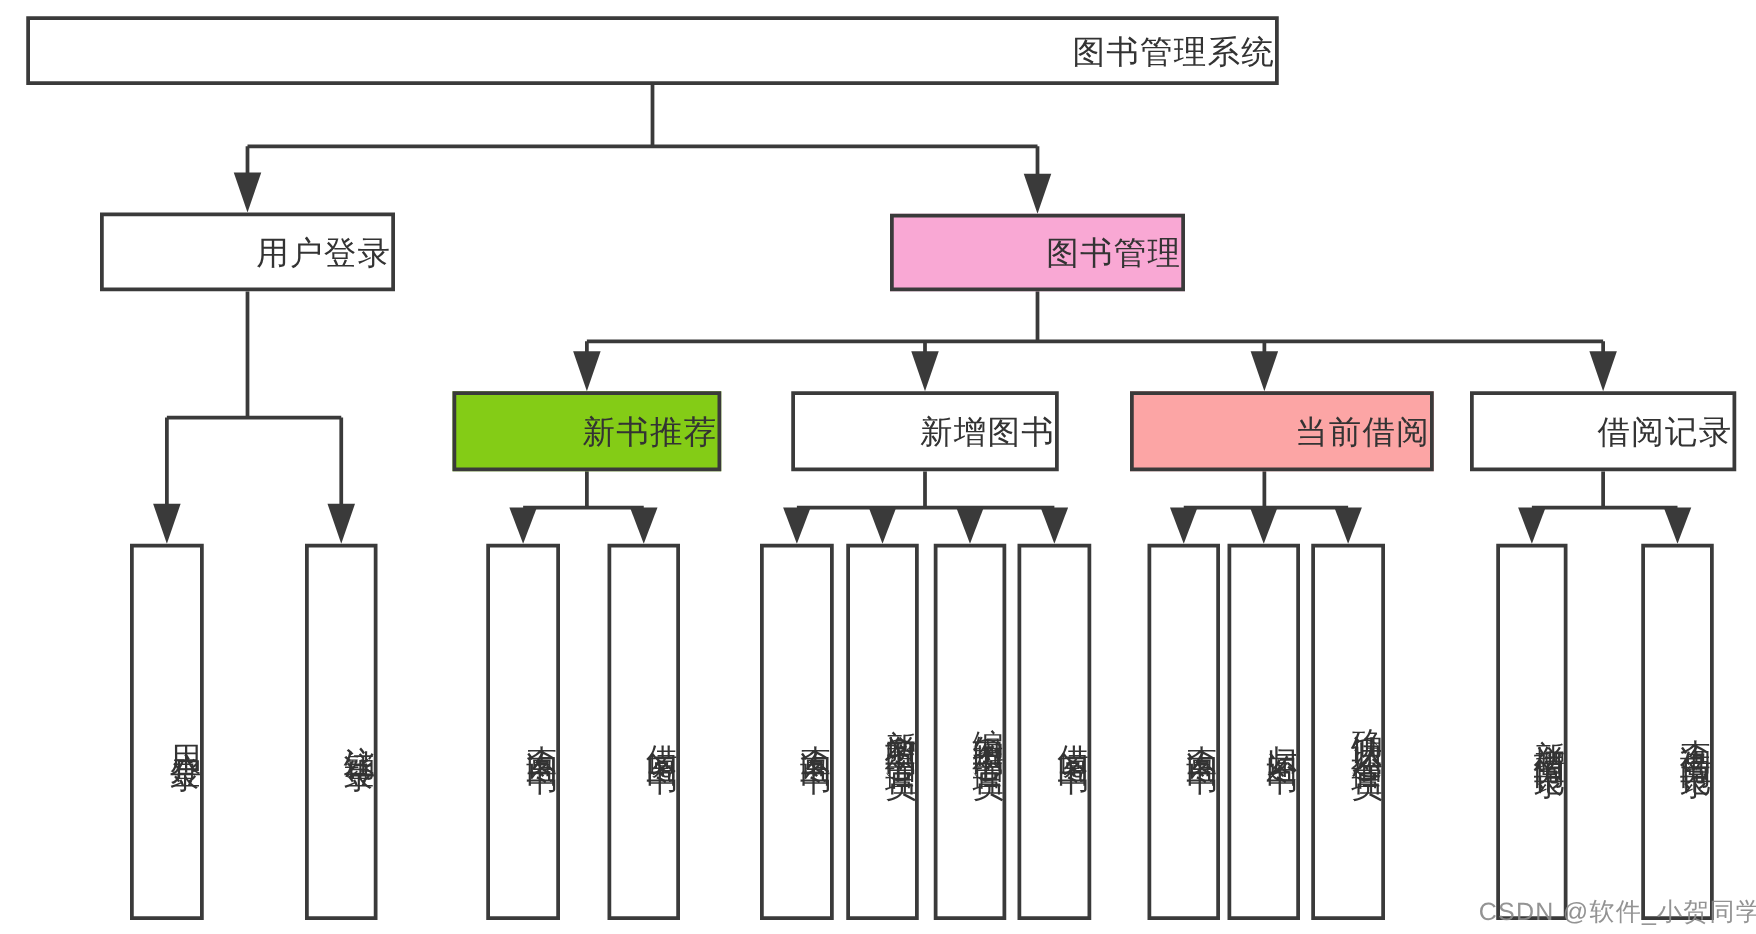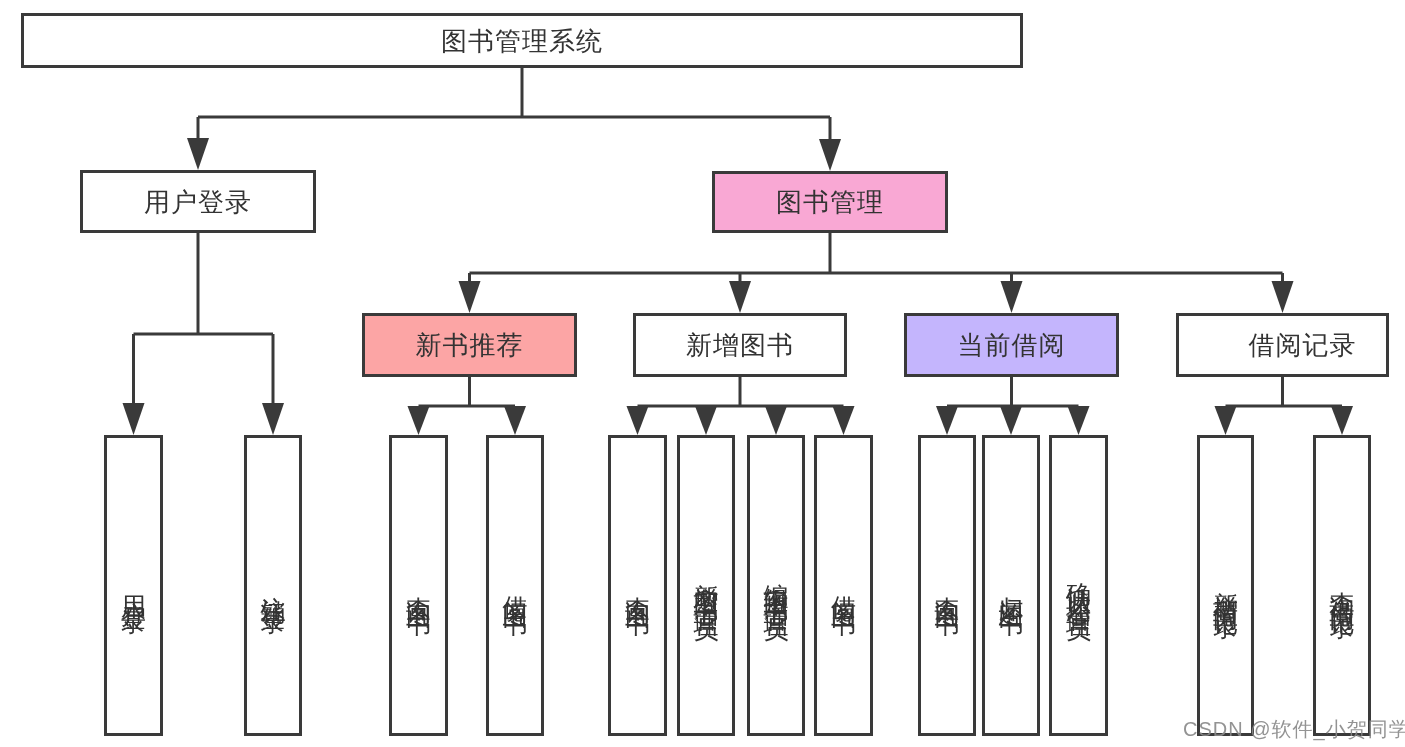--- a/index.html
+++ b/index.html
@@ -12,21 +12,21 @@
     overflow: hidden;
   }
   .canvas svg { position: absolute; left: 0; top: 0; }
   .node {
     position: absolute;
     box-sizing: border-box;
     background: #ffffff;
     border: 3px solid #3a3a3a;
     display: flex;
     align-items: center;
-    justify-content: center;
+    justify-content: flex-end;
     color: #333333;
     z-index: 2;
   }
   .node.h span {
     font-size: 26px;
     letter-spacing: 1px;
     white-space: nowrap;
     line-height: 1;
   }
   .node.v span {
@@ -97,27 +97,27 @@
   <div id="nodes">
       <div class="node h" style="left: 21px; top: 13px; width: 1002px; height: 55px; border-color: rgb(58, 58, 58); background: rgb(255, 255, 255); color: rgb(51, 51, 51);">
         <span>图书管理系统</span>
       </div>
       <div class="node h" style="left: 80px; top: 170px; width: 236px; height: 63px; border-color: rgb(58, 58, 58); background: rgb(255, 255, 255); color: rgb(51, 51, 51);">
         <span>用户登录</span>
       </div>
       <div class="node h" style="left: 712px; top: 171px; width: 236px; height: 62px; border-color: rgb(58, 58, 58); background: #f9a8d4; color: rgb(51, 51, 51);">
         <span>图书管理</span>
       </div>
-      <div class="node h" style="left: 362px; top: 313px; width: 215px; height: 64px; border-color: rgb(58, 58, 58); background: #fca5a5; color: rgb(51, 51, 51);">
+      <div class="node h" style="left: 362px; top: 313px; width: 215px; height: 64px; border-color: rgb(58, 58, 58); background: #84cc16; color: rgb(51, 51, 51);">
         <span>新书推荐</span>
       </div>
       <div class="node h" style="left: 633px; top: 313px; width: 214px; height: 64px; border-color: rgb(58, 58, 58); background: rgb(255, 255, 255); color: rgb(51, 51, 51);">
         <span>新增图书</span>
       </div>
-      <div class="node h" style="left: 904px; top: 313px; width: 215px; height: 64px; border-color: rgb(58, 58, 58); background: #c4b5fd; color: rgb(51, 51, 51);">
+      <div class="node h" style="left: 904px; top: 313px; width: 243px; height: 64px; border-color: rgb(58, 58, 58); background: #fca5a5; color: rgb(51, 51, 51);">
         <span>当前借阅</span>
       </div>
       <div class="node h" style="left: 1176px; top: 313px; width: 213px; height: 64px; border-color: rgb(58, 58, 58); background: rgb(255, 255, 255); color: rgb(51, 51, 51); padding-left: 40px;">
         <span>借阅记录</span>
       </div>
       <div class="node v" style="left: 104px; top: 435px; width: 59px; height: 301px; border-color: rgb(58, 58, 58); background: rgb(255, 255, 255); color: rgb(51, 51, 51);">
         <span>用户登录</span>
       </div>
       <div class="node v" style="left: 244px; top: 435px; width: 58px; height: 301px; border-color: rgb(58, 58, 58); background: rgb(255, 255, 255); color: rgb(51, 51, 51);">
         <span>注销登录</span>

